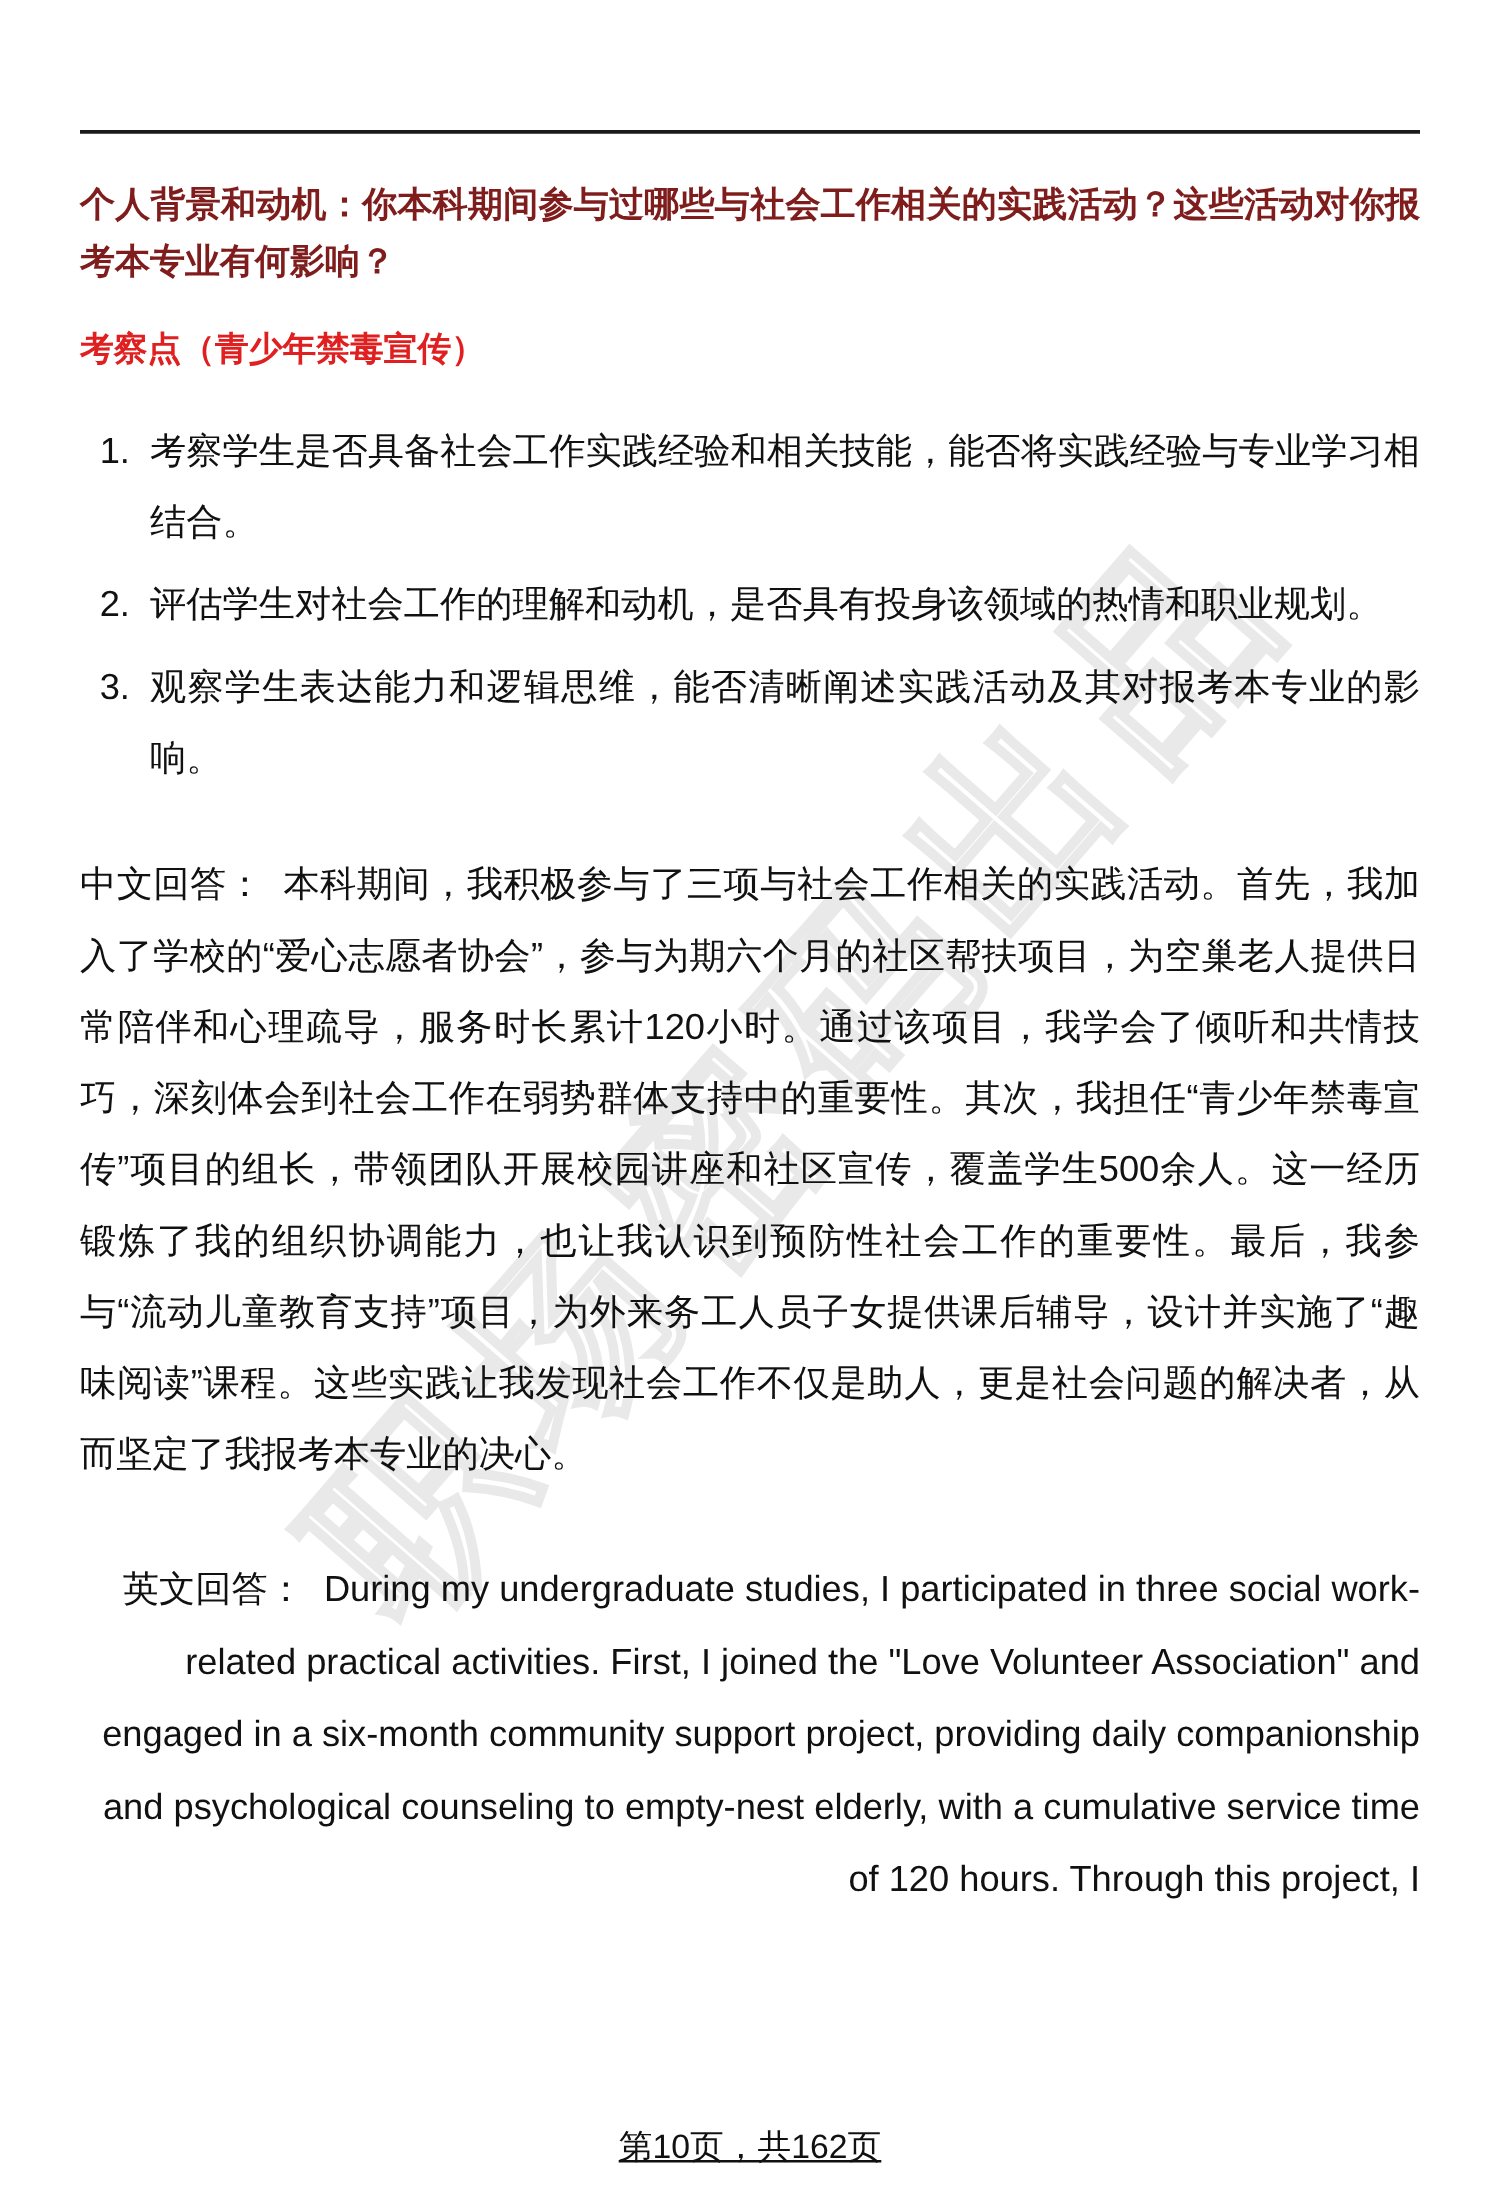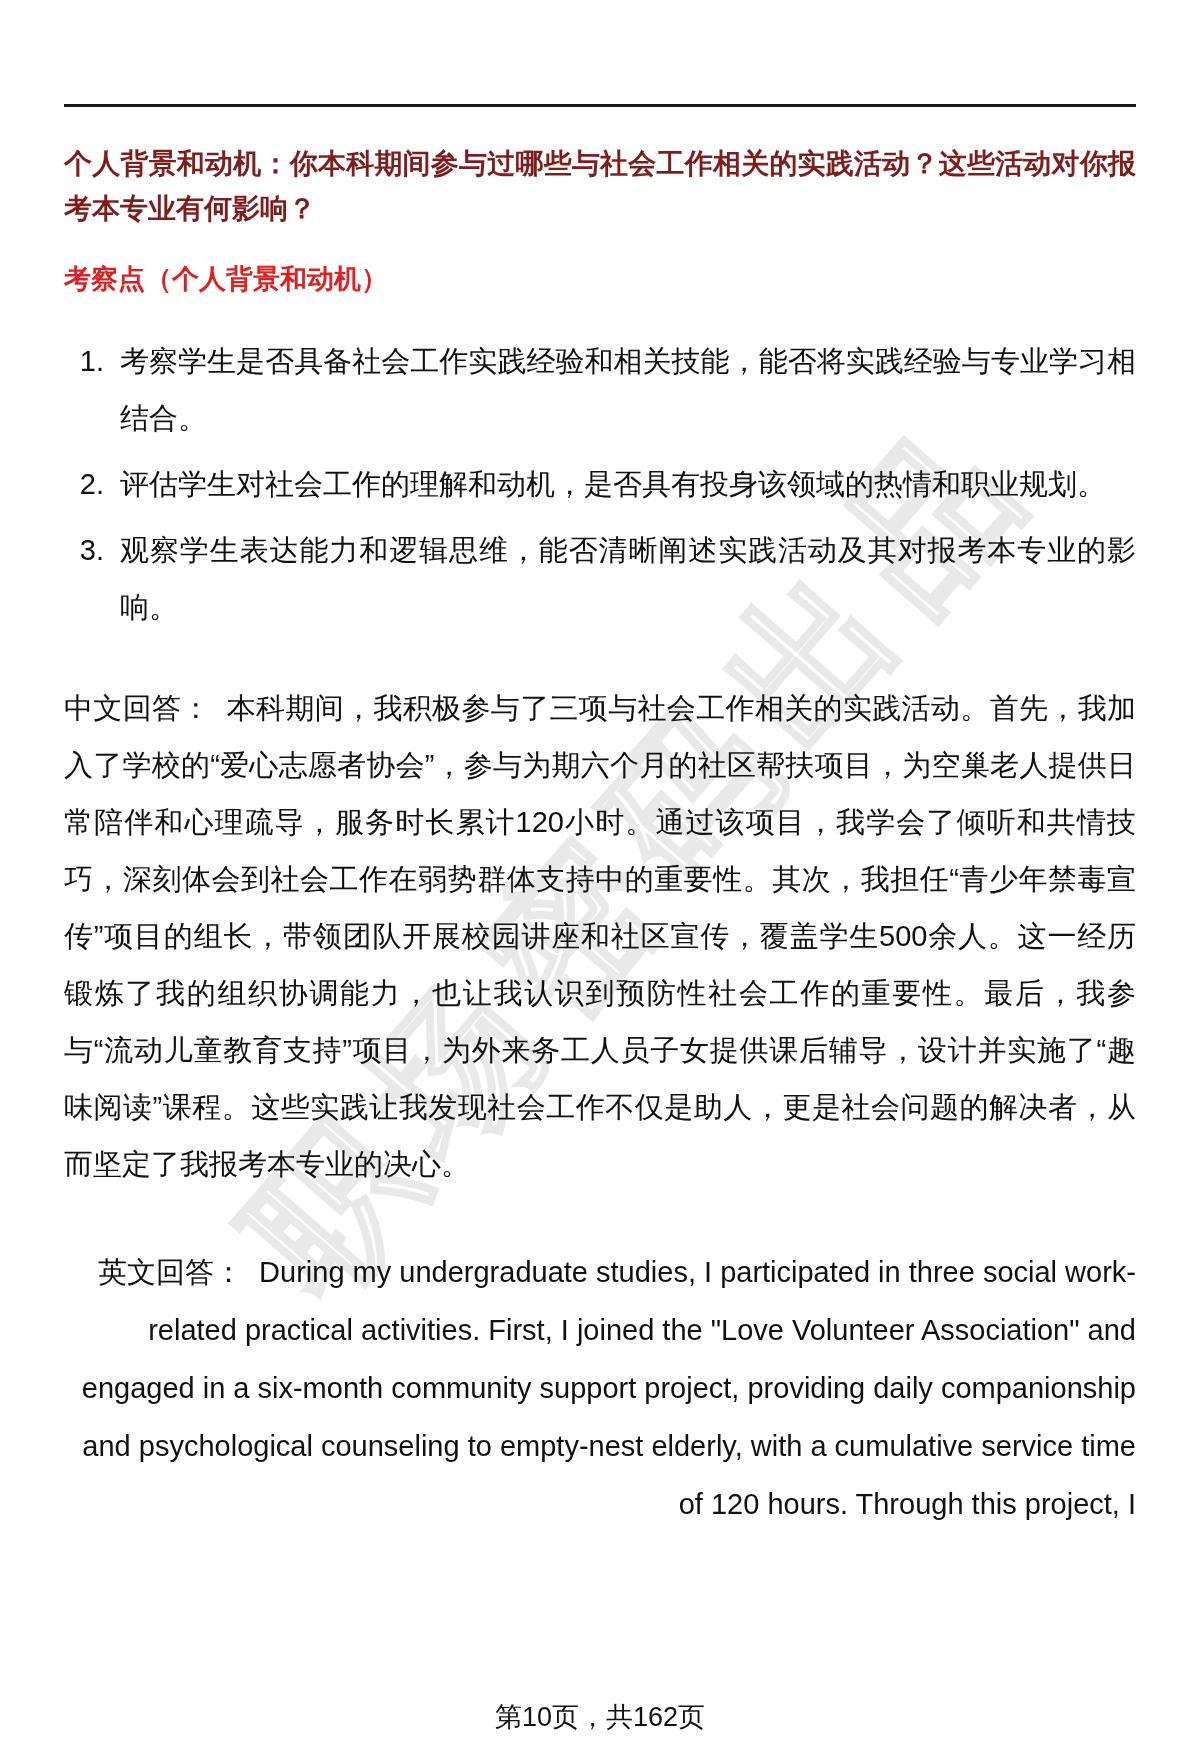--- a/index.html
+++ b/index.html
@@ -51,38 +51,38 @@
     text-align:justify;margin:44px 0 0 0;
   }
   .answer-en{
     font-size:29px;line-height:58px;
     text-align:right;margin:50px 0 0 0;
   }
   .answer-label{margin-right:16px;}
   .page-footer{
     position:absolute;z-index:1;
     left:0;right:0;bottom:20px;
-    text-align:center;font-size:27px;color:#111111;
+    text-align:center;font-size:27px;color:#111111;text-decoration:underline;
   }
 </style>
 </head>
 <body>
 
 <div class="page">
 
   <div class="watermark">职场密码出品</div>
 
   <div class="content">
 
 
     <hr class="divider">
 
     <h2 class="question">个人背景和动机：你本科期间参与过哪些与社会工作相关的实践活动？这些活动对你报考本专业有何影响？</h2>
 
-    <h3 class="section-heading">考察点（个人背景和动机）</h3>
+    <h3 class="section-heading">考察点（青少年禁毒宣传）</h3>
 
     <ol class="key-points">
       <li>考察学生是否具备社会工作实践经验和相关技能，能否将实践经验与专业学习相结合。</li>
       <li>评估学生对社会工作的理解和动机，是否具有投身该领域的热情和职业规划。</li>
       <li>观察学生表达能力和逻辑思维，能否清晰阐述实践活动及其对报考本专业的影响。</li>
     </ol>
 
     <p class="answer-cn">
       <span class="answer-label">中文回答：</span><span>本科期间，我积极参与了三项与社会工作相关的实践活动。首先，我加入了学校的“爱心志愿者协会”，参与为期六个月的社区帮扶项目，为空巢老人提供日常陪伴和心理疏导，服务时长累计120小时。通过该项目，我学会了倾听和共情技巧，深刻体会到社会工作在弱势群体支持中的重要性。其次，我担任“青少年禁毒宣传”项目的组长，带领团队开展校园讲座和社区宣传，覆盖学生500余人。这一经历锻炼了我的组织协调能力，也让我认识到预防性社会工作的重要性。最后，我参与“流动儿童教育支持”项目，为外来务工人员子女提供课后辅导，设计并实施了“趣味阅读”课程。这些实践让我发现社会工作不仅是助人，更是社会问题的解决者，从而坚定了我报考本专业的决心。</span>
     </p>

